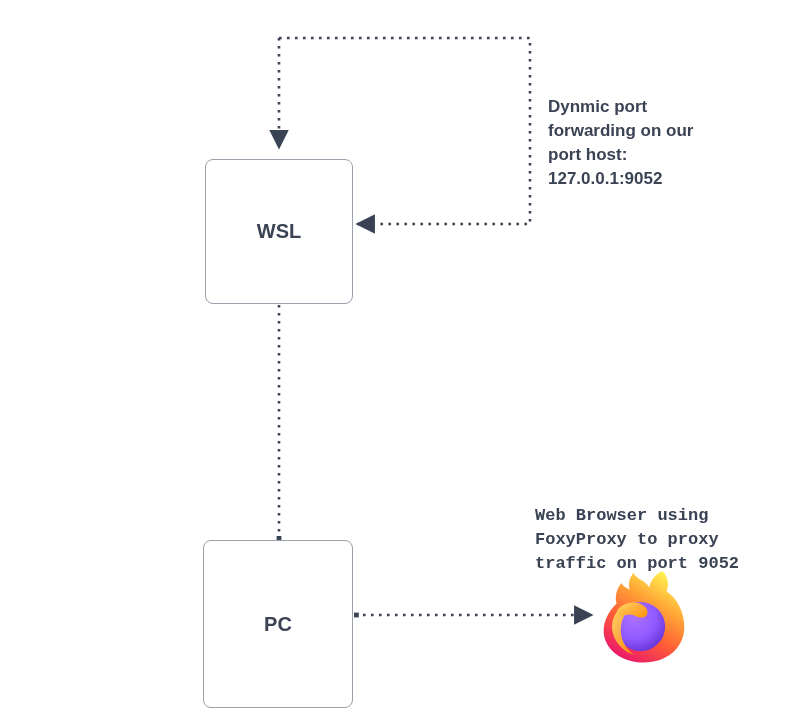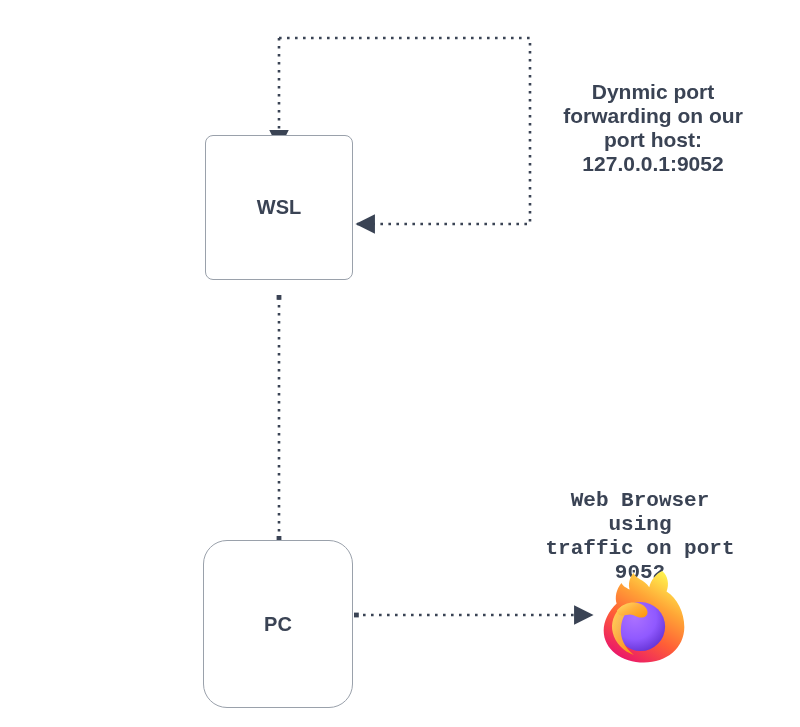--- a/index.html
+++ b/index.html
@@ -36,29 +36,30 @@
     border: 1.4px solid #9aa1ab;
     border-radius: 8px;
     display: flex;
     align-items: center;
     justify-content: center;
     font-size: 20px;
     font-weight: bold;
     color: #3a4354;
     box-sizing: border-box;
   }
-  .node-wsl { left: 205px; top: 135px; width: 148px; height: 145px; }
-  .node-pc  { left: 203px; top: 540px; width: 150px; height: 168px; border-radius: 24px; }
+  .node-wsl { left: 205px; top: 159px; width: 148px; height: 145px; }
+  .node-pc  { left: 203px; top: 540px; width: 150px; height: 168px; }
   .ann {
     position: absolute;
-    font-size: 21px;
+    font-size: 17px;
     font-weight: bold;
     line-height: 24px;
-    text-align: center;
+    text-align: left;
     color: #3a4354;
+    margin-top: 15px;
   }
   .ann-port     { left: 548px; top: 80px;  width: 210px; }
   .ann-ethernet { left: 30px;  top: 378px; width: 240px; }
   .ann-browser  { left: 535px; top: 489px; width: 210px; font-family: Liberation Mono, monospace; }
   .firefox-logo {
     position: absolute;
     left: 596px;
     top: 568px;
     width: 96px;
     height: 96px;
@@ -100,20 +101,21 @@
     <div>forwarding on our</div>
     <div>port host:</div>
     <div>127.0.0.1:9052</div>
   </div>
 
   <div class="ann ann-ethernet">
   </div>
 
   <div class="ann ann-browser">
     <div>Web Browser using</div>
+    <div>FoxyProxy to proxy</div>
     <div>traffic on port 9052</div>
   </div>
 
   <svg class="firefox-logo" viewBox="0 0 100 100" xmlns="http://www.w3.org/2000/svg">
     <defs>
       <linearGradient id="ffBody" x1="0.78" y1="0.03" x2="0.25" y2="1">
         <stop offset="0" stop-color="#FFF44F"></stop>
         <stop offset="0.32" stop-color="#FFA436"></stop>
         <stop offset="0.62" stop-color="#FF5F36"></stop>
         <stop offset="1" stop-color="#E9136D"></stop>

